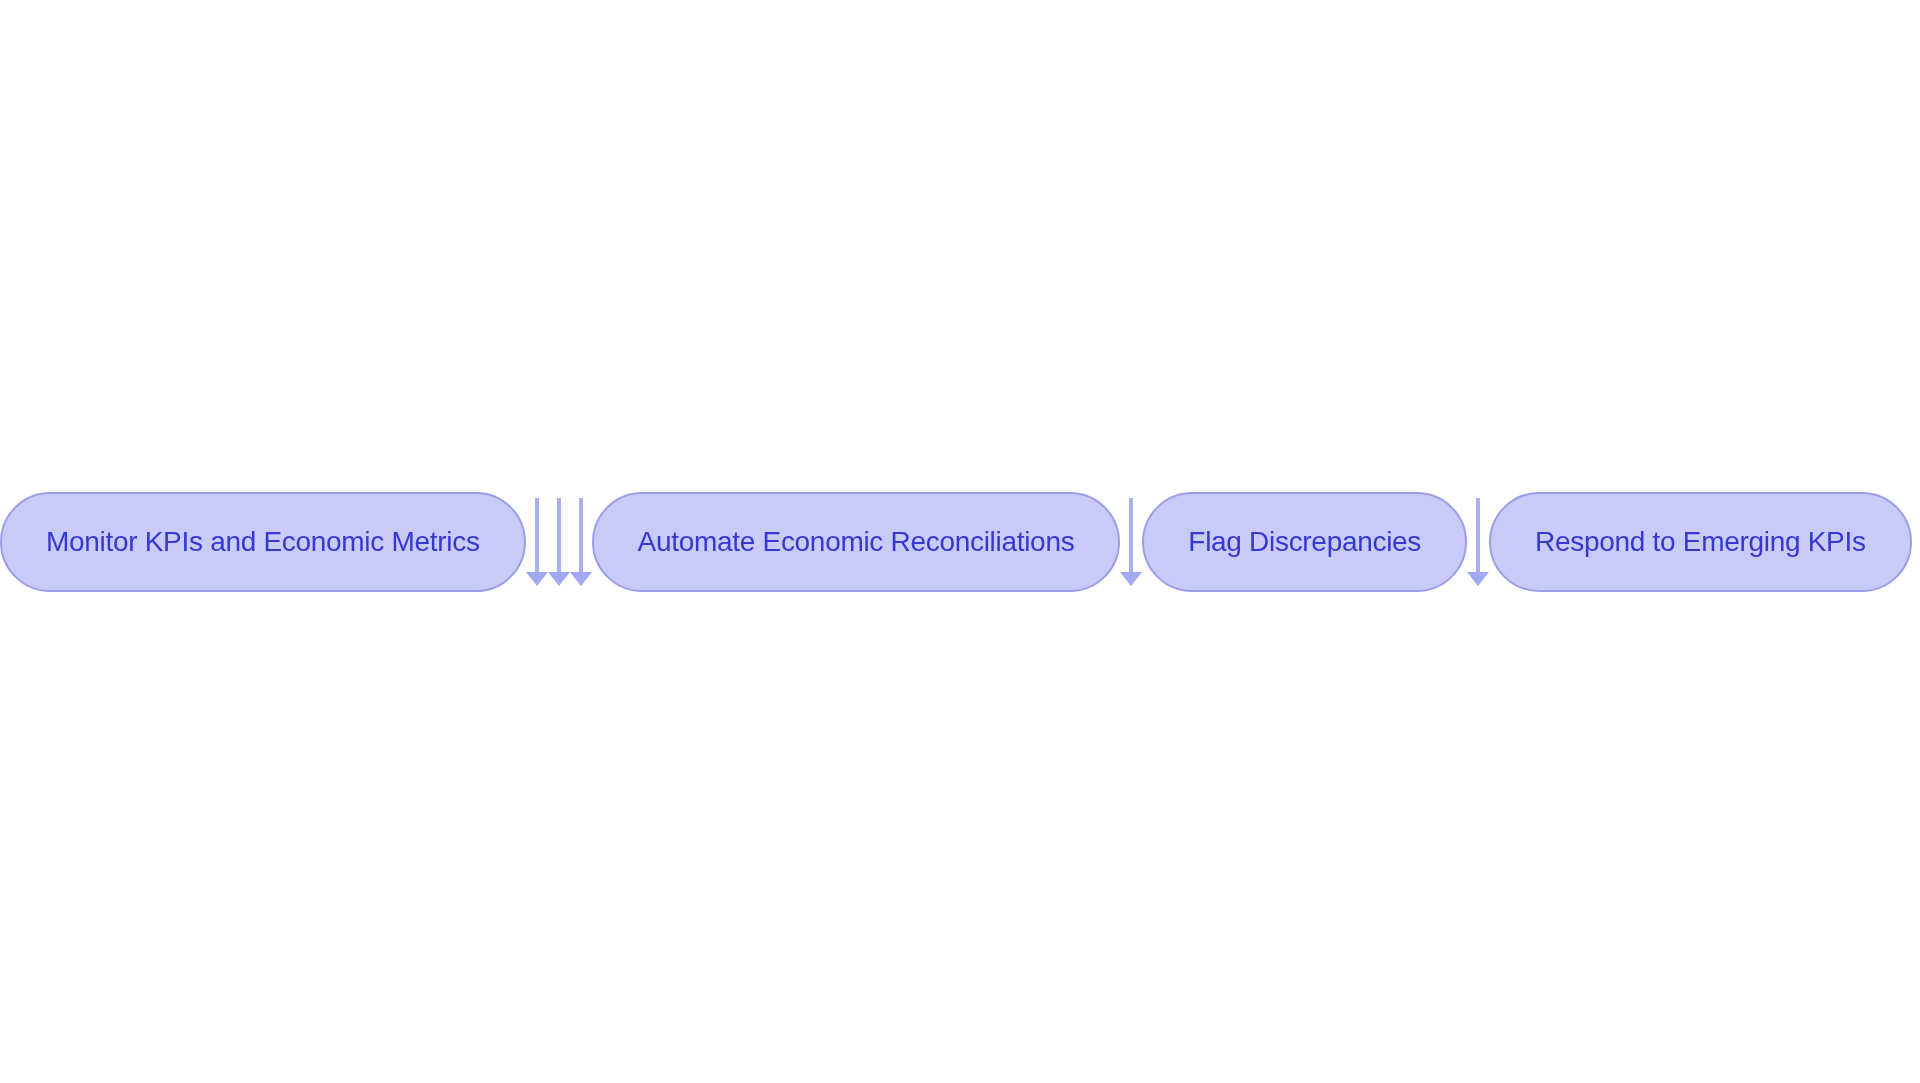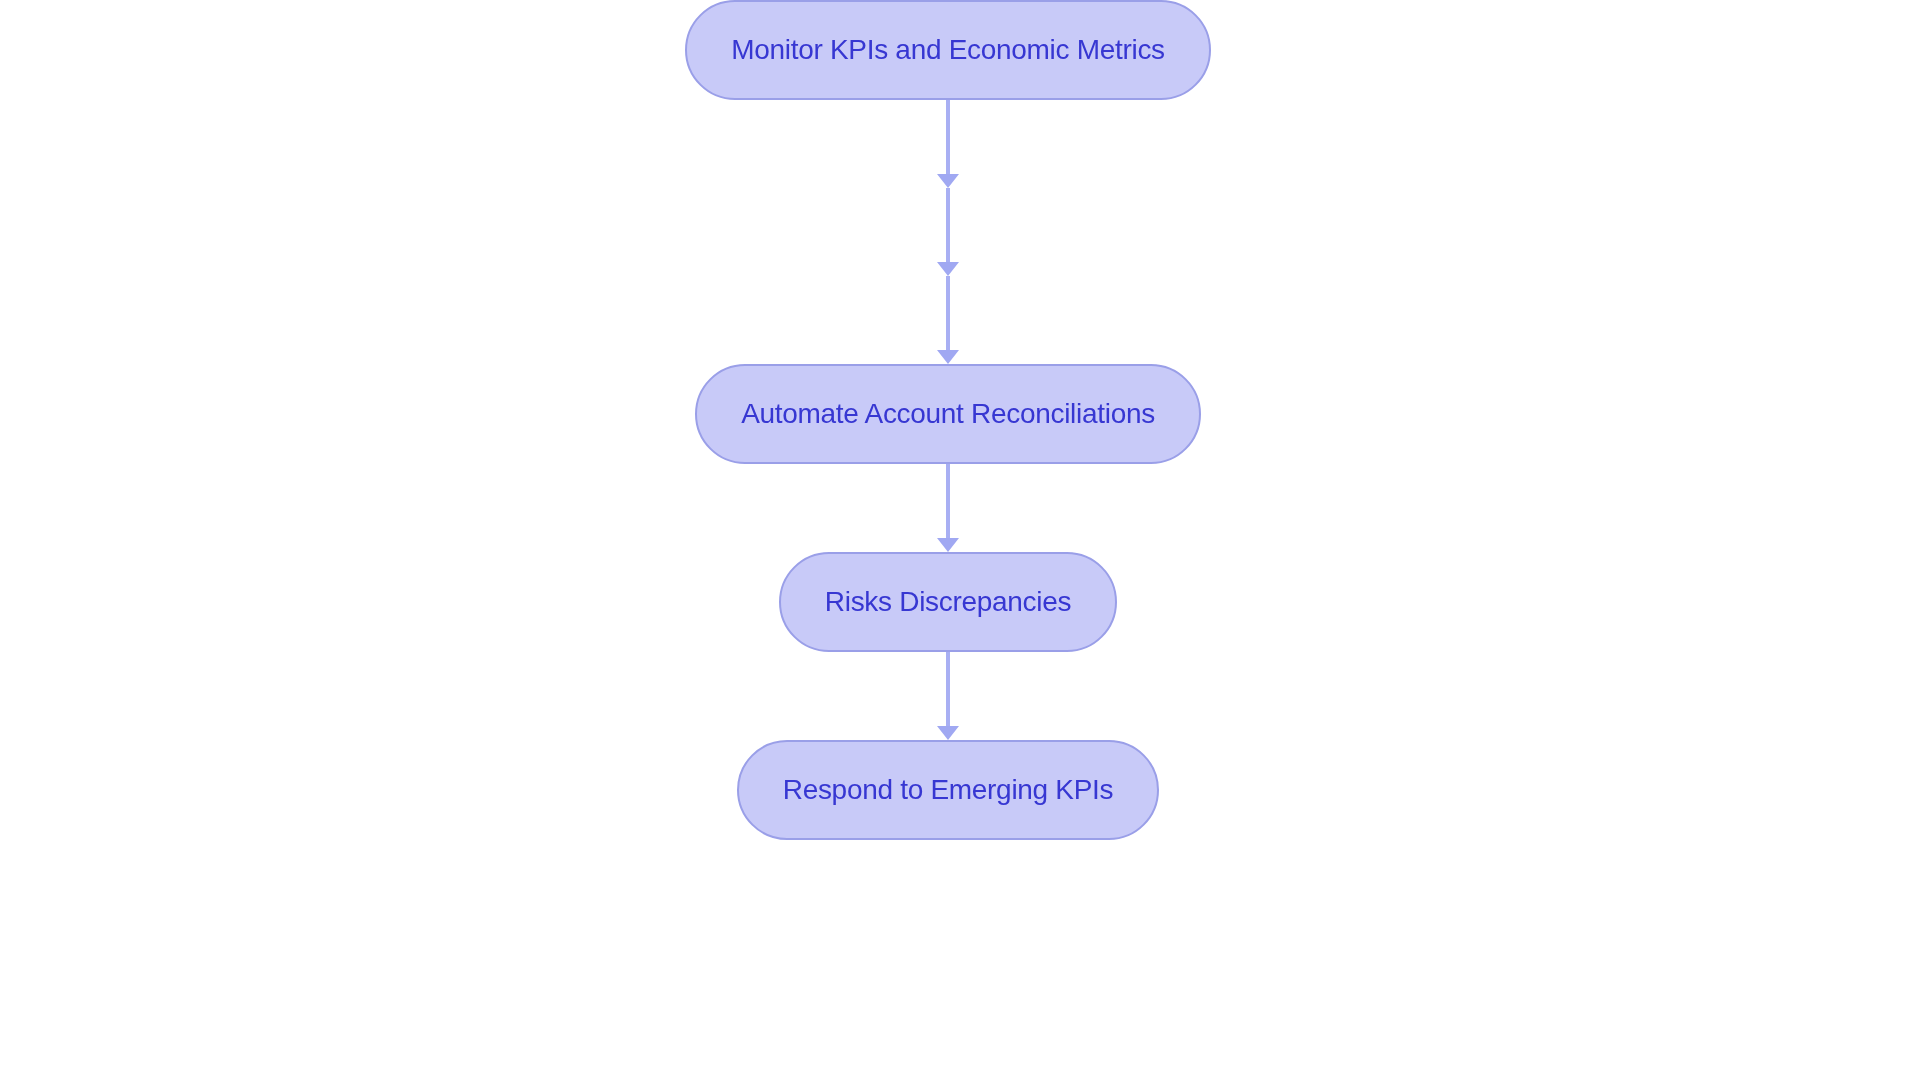--- a/index.html
+++ b/index.html
@@ -14,21 +14,21 @@
     font-family: "Liberation Sans", sans-serif;
     overflow: hidden;
   }
 
   #flowchart-canvas {
     position: relative;
     width: 1896px;
     height: 1083px;
     background: #ffffff;
     display: flex;
-    flex-direction: column;
+    flex-direction: row;
     align-items: center;
   }
 
   .flow-step {
     display: flex;
     flex-direction: column;
     align-items: center;
   }
 
   .node {
@@ -93,30 +93,30 @@
     <div class="head"></div>
   </div>
 
 
   <div class="connector">
     <div class="line"></div>
     <div class="head"></div>
   </div>
 
   <div class="flow-step">
-    <div class="node">Automate Account Reconciliations</div>
+    <div class="node">Automate Economic Reconciliations</div>
   </div>
 
   <div class="connector">
     <div class="line"></div>
     <div class="head"></div>
   </div>
 
   <div class="flow-step">
-    <div class="node">Risks Discrepancies</div>
+    <div class="node">Flag Discrepancies</div>
   </div>
 
   <div class="connector">
     <div class="line"></div>
     <div class="head"></div>
   </div>
 
   <div class="flow-step">
     <div class="node">Respond to Emerging KPIs</div>
   </div>

